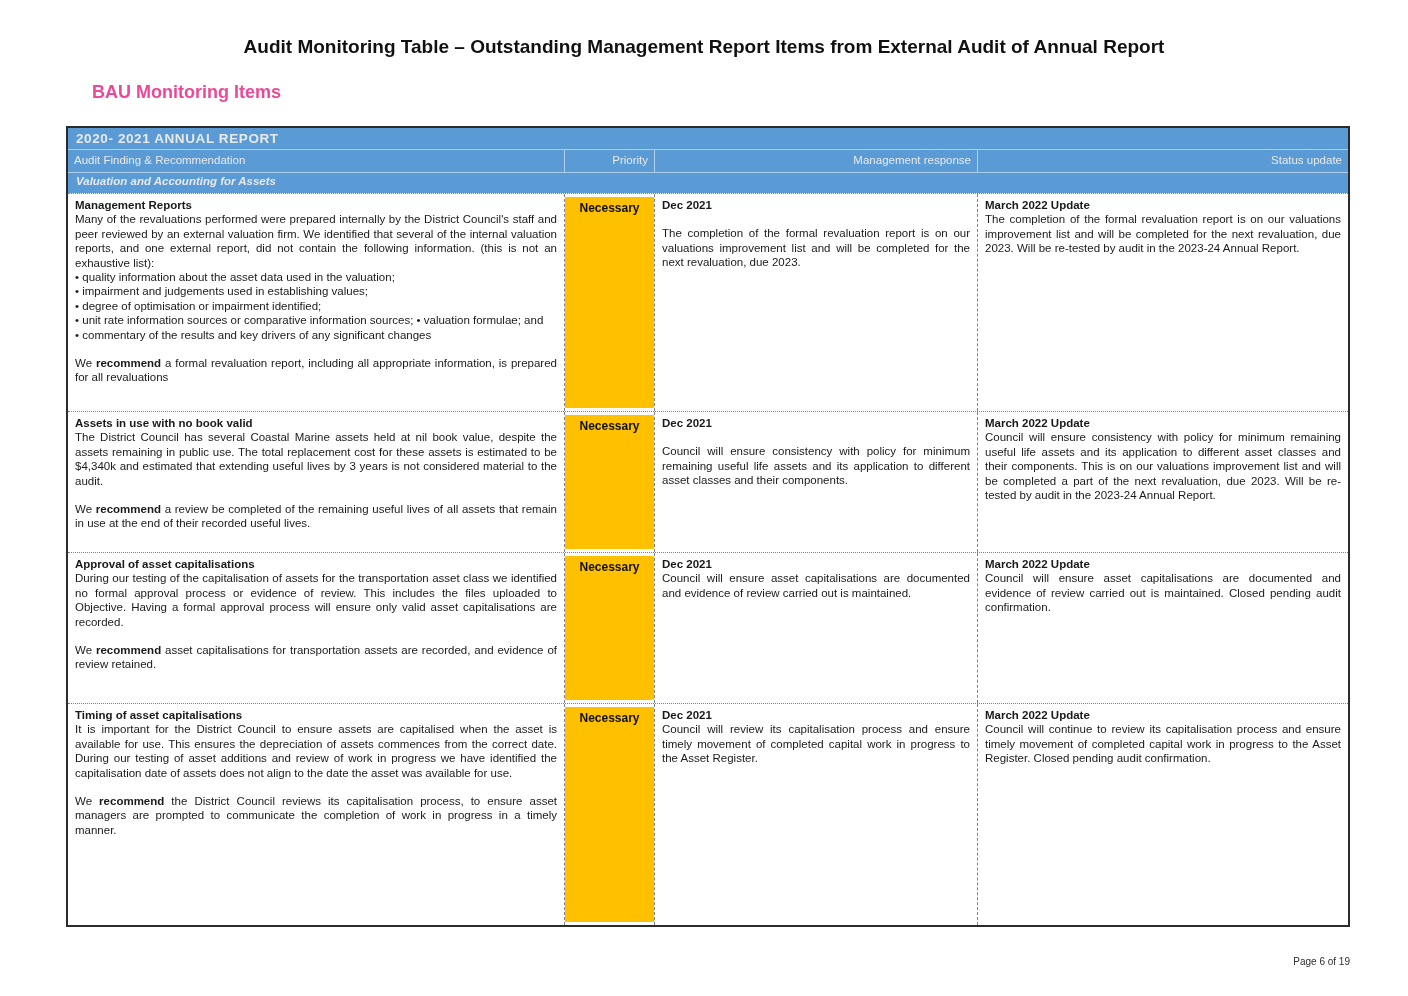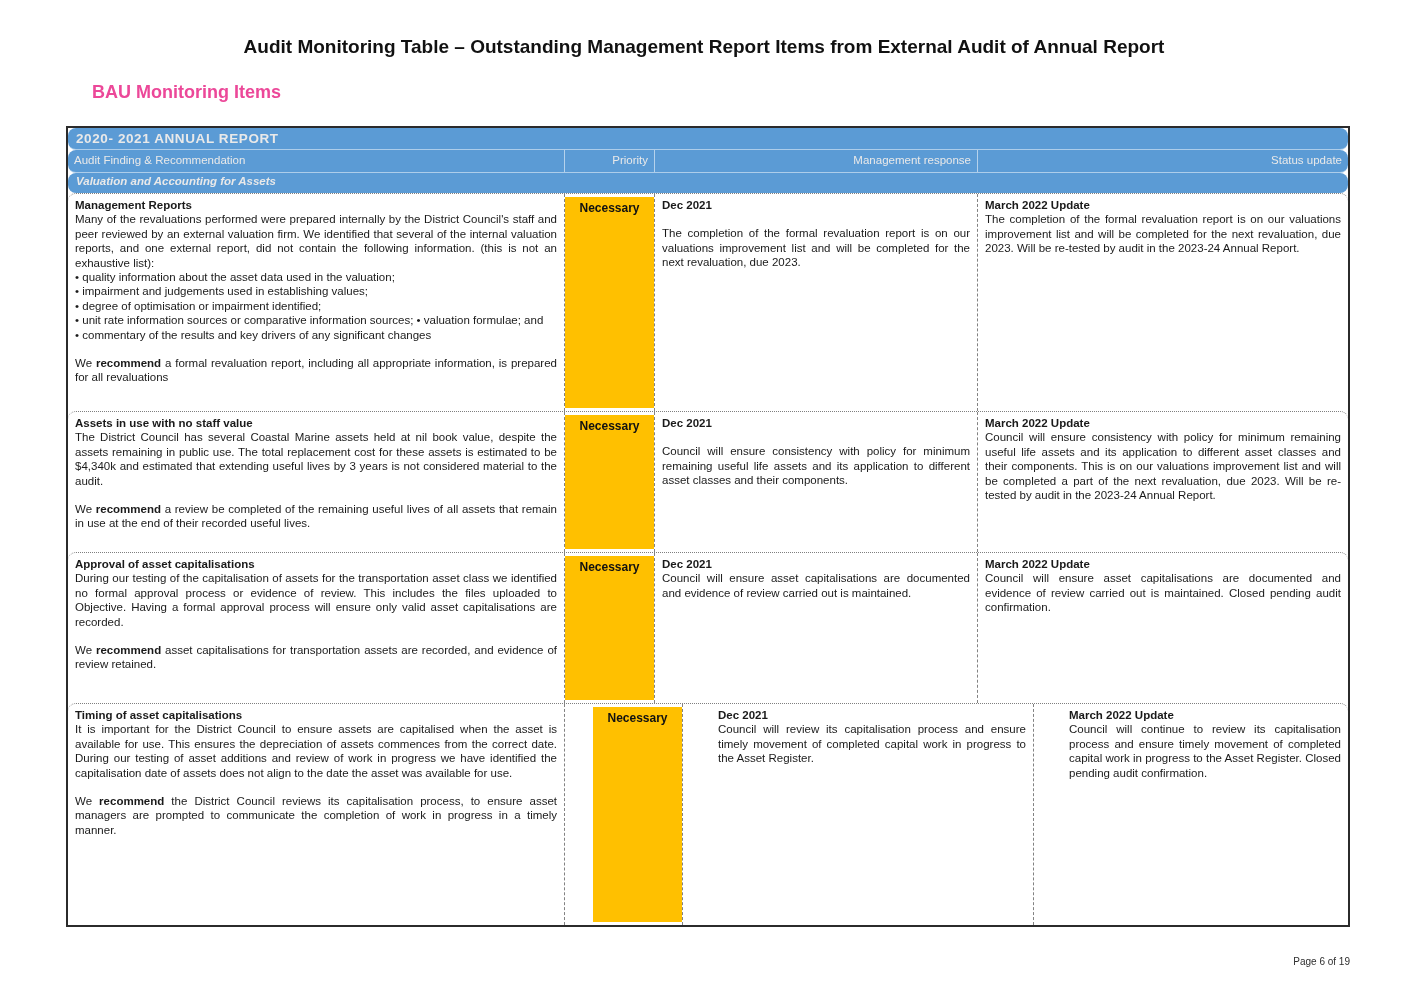--- a/index.html
+++ b/index.html
@@ -7,21 +7,21 @@
     width:1408px;height:996px;position:relative;background:#ffffff;
     font-family:"Liberation Sans", sans-serif;color:#1a1a1a;overflow:hidden;
   }
   .b{font-weight:bold;}
   .doc-title{position:absolute;top:36px;left:0;width:100%;text-align:center;
     font-size:19px;font-weight:bold;color:#111;}
   .doc-subtitle{position:absolute;top:82px;left:92px;font-size:18px;font-weight:bold;color:#ec4899;}
 
   .audit-table{position:absolute;left:66px;top:126px;width:1284px;
     border:2px solid #2b2b2b;box-sizing:border-box;background:transparent;}
-  .tr{display:flex;box-sizing:border-box;border-radius:8px;}
+  .tr{display:flex;box-sizing:border-box;}
   .td{box-sizing:border-box;position:relative;}
   .c1{width:497px;}
   .c2{width:90px;}
   .c3{width:323px;}
   .c4{flex:1;}
   .c1,.c2,.c3{border-right:1px dashed #828282;}
 
   
   .hrow{background:#5B9BD5;color:#e9e9e9;}
   .hrow .c1,.hrow .c2,.hrow .c3{border-right:1px solid rgba(255,255,255,.55);}
@@ -47,21 +47,21 @@
     padding-top:4px;color:#111;}
 
   .dots{position:absolute;bottom:-5px;left:50%;transform:translateX(-50%);
     font-size:11px;letter-spacing:1px;color:#3a3a3a;line-height:10px;z-index:2;}
 
   .page-footer{position:absolute;top:956px;right:58px;font-size:10px;color:#2e2e2e;}
 
   .r1{height:218px;}
   .r2{height:141px;}
   .r3{height:151px;}
-  .r4{height:222px;gap:28px;}
+  .r4{height:222px;}
 </style>
 </head>
 <body>
 
 <div class="doc-title">Audit Monitoring Table – Outstanding Management Report Items from External Audit of Annual Report</div>
 <div class="doc-subtitle">BAU Monitoring Items</div>
 
 <div class="audit-table">
 
   <div class="tr hrow h-title-row">
@@ -101,21 +101,21 @@
       <div class="dots">...</div>
     </div>
     <div class="td c4 cell">
       <div class="b">March 2022 Update</div>
       <div>The completion of the formal revaluation report is on our valuations improvement list and will be completed for the next revaluation, due 2023. Will be re-tested by audit in the 2023-24 Annual Report.</div>
     </div>
   </div>
 
   <div class="tr body-row r2">
     <div class="td c1 cell">
-      <div class="title">Assets in use with no staff value</div>
+      <div class="title">Assets in use with no book valid</div>
       <div>The District Council has several Coastal Marine assets held at nil book value, despite the assets remaining in public use. The total replacement cost for these assets is estimated to be $4,340k and estimated that extending useful lives by 3 years is not considered material to the audit.</div>
       <div class="spacer"></div>
       <div><span>We </span><span class="b">recommend</span><span> a review be completed of the remaining useful lives of all assets that remain in use at the end of their recorded useful lives.</span></div>
     </div>
     <div class="td c2 priority-cell">
       <div class="priority-fill">Necessary</div>
     </div>
     <div class="td c3 cell">
       <div class="b">Dec 2021</div>
       <div class="spacer"></div>

